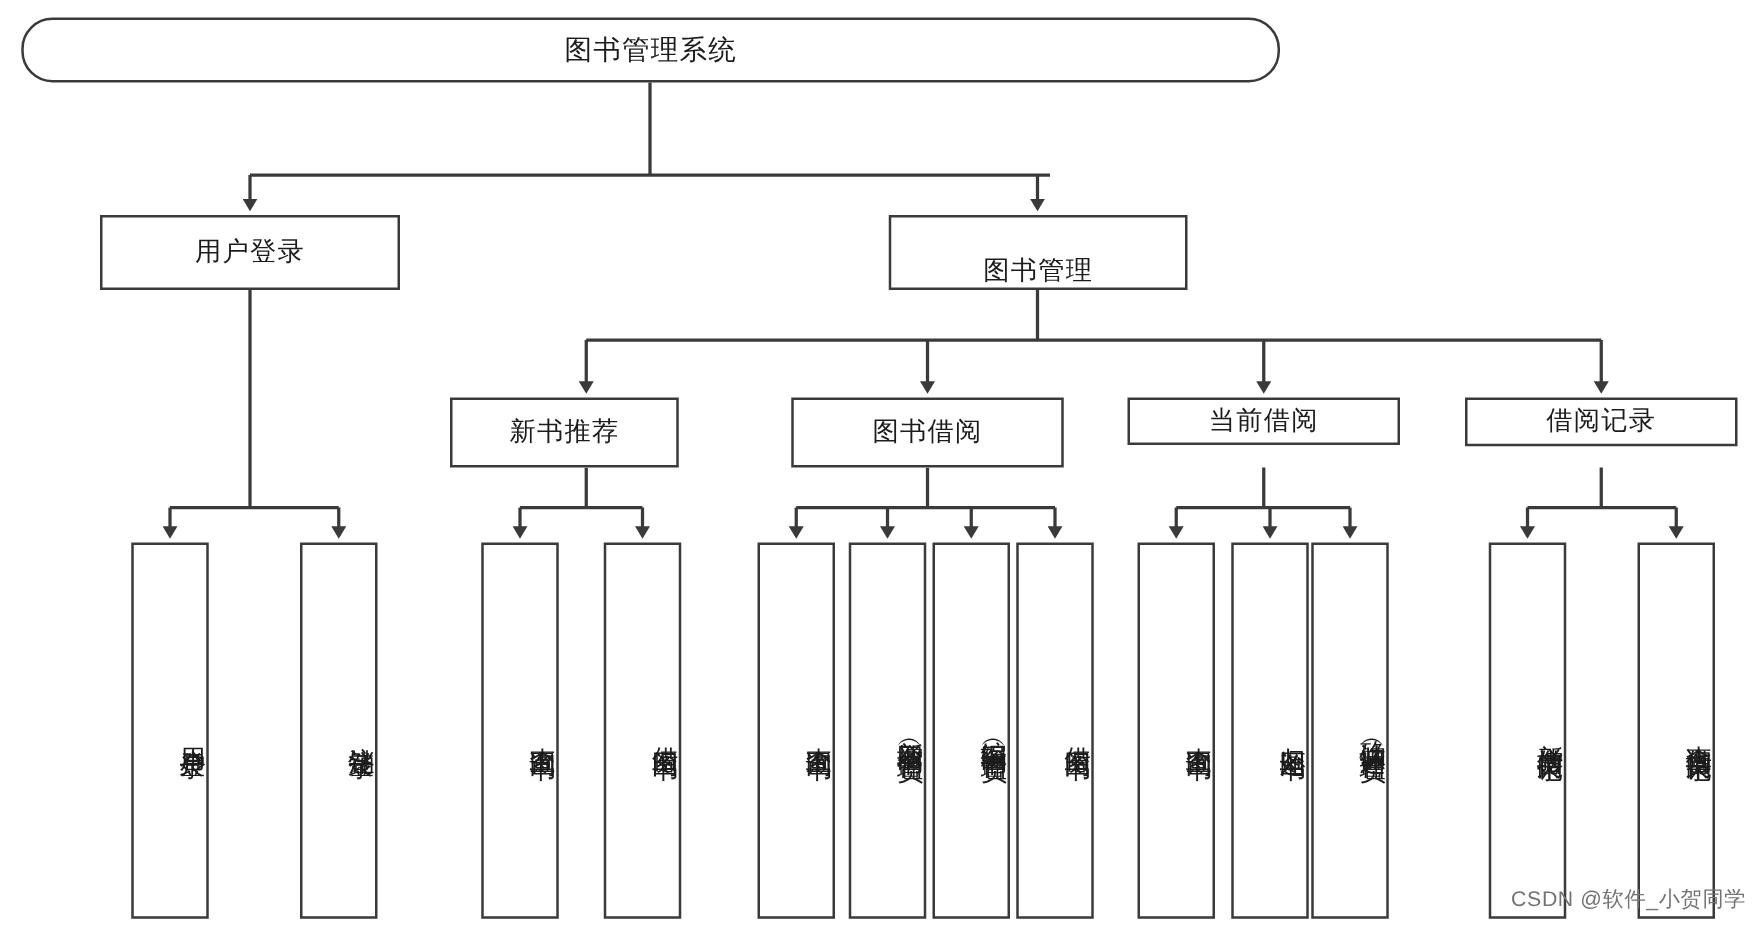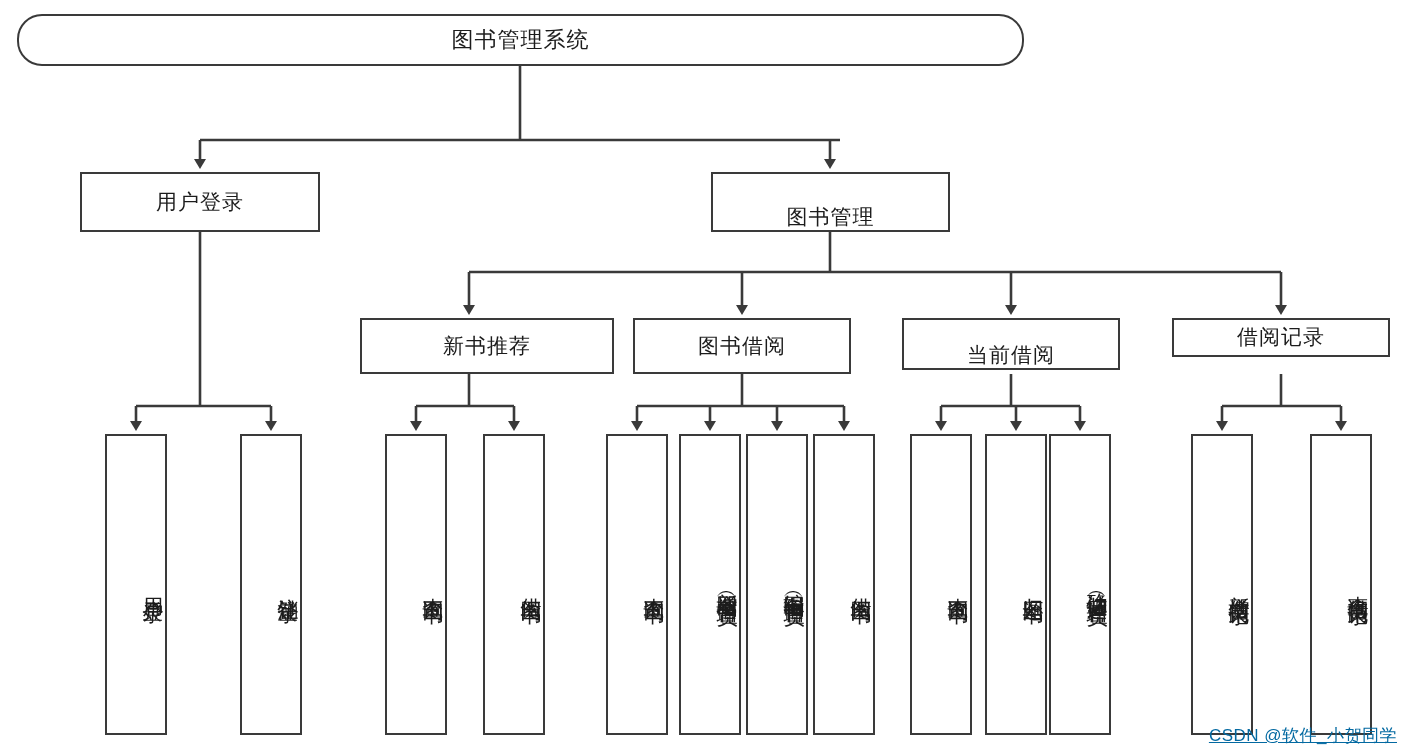--- a/index.html
+++ b/index.html
@@ -52,26 +52,25 @@
   }
   .node.v .vtext {
     writing-mode: vertical-rl;
     text-orientation: upright;
     white-space: nowrap;
   }
   #root-node { font-size: 22px; }
   .watermark {
     position: absolute;
     right: 8px;
-    bottom: 0;
+    bottom: 16px;
     font-size: 17px;
-    color: #0369a1;
+    color: #737373;
     letter-spacing: 0.5px;
     white-space: nowrap;
-    text-decoration: underline;
   }
 </style>
 </head>
 <body>
 
 <div id="canvas">
 
   <svg class="wires" viewBox="0 0 1405 747" xmlns="http://www.w3.org/2000/svg">
     <defs>
       <marker id="arrow" markerWidth="10" markerHeight="12" refX="1" refY="6" orient="auto" markerUnits="userSpaceOnUse">
@@ -126,27 +125,27 @@
     <span>图书管理系统</span>
   </div>
 
   <div class="node h" style="left:80px; top:172px; width:240px; height:60px;">
     <span>用户登录</span>
   </div>
   <div class="node h" style="left:711px; top:172px; width:239px; height:60px;align-items:flex-end;">
     <span>图书管理</span>
   </div>
 
-  <div class="node h" style="left:360px; top:318px; width:254px; height:56px;justify-content:center;">
+  <div class="node h" style="left:360px; top:318px; width:183px; height:56px;justify-content:center;">
     <span>新书推荐</span>
   </div>
   <div class="node h" style="left:633px; top:318px; width:218px; height:56px;">
     <span>图书借阅</span>
   </div>
-  <div class="node h" style="left:902px; top:318px; width:218px; height:52px;align-items:flex-end;">
+  <div class="node h" style="left:902px; top:318px; width:218px; height:38px;">
     <span>当前借阅</span>
   </div>
   <div class="node h" style="left:1172px; top:318px; width:218px; height:39px;">
     <span>借阅记录</span>
   </div>
 
   <div class="node v" style="left:105px; top:434px; width:62px; height:301px;">
     <span class="vtext">用户登录</span>
   </div>
   <div class="node v" style="left:240px; top:434px; width:62px; height:301px;">

